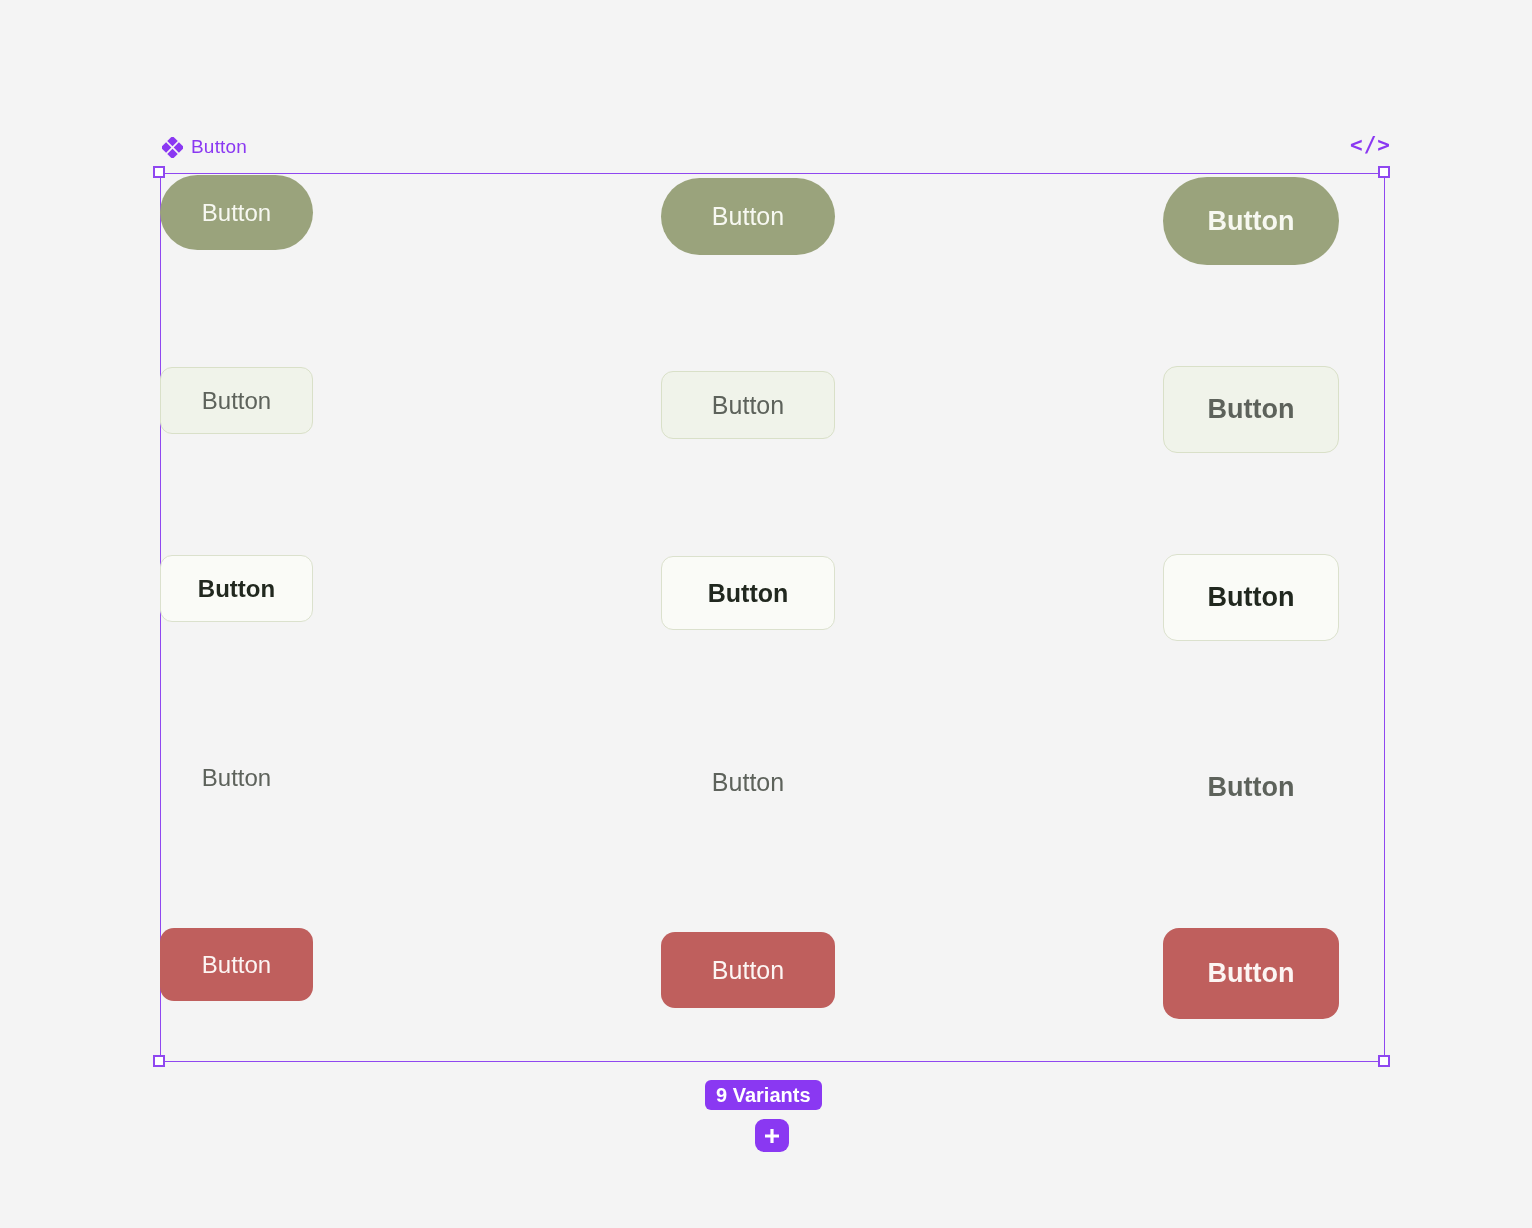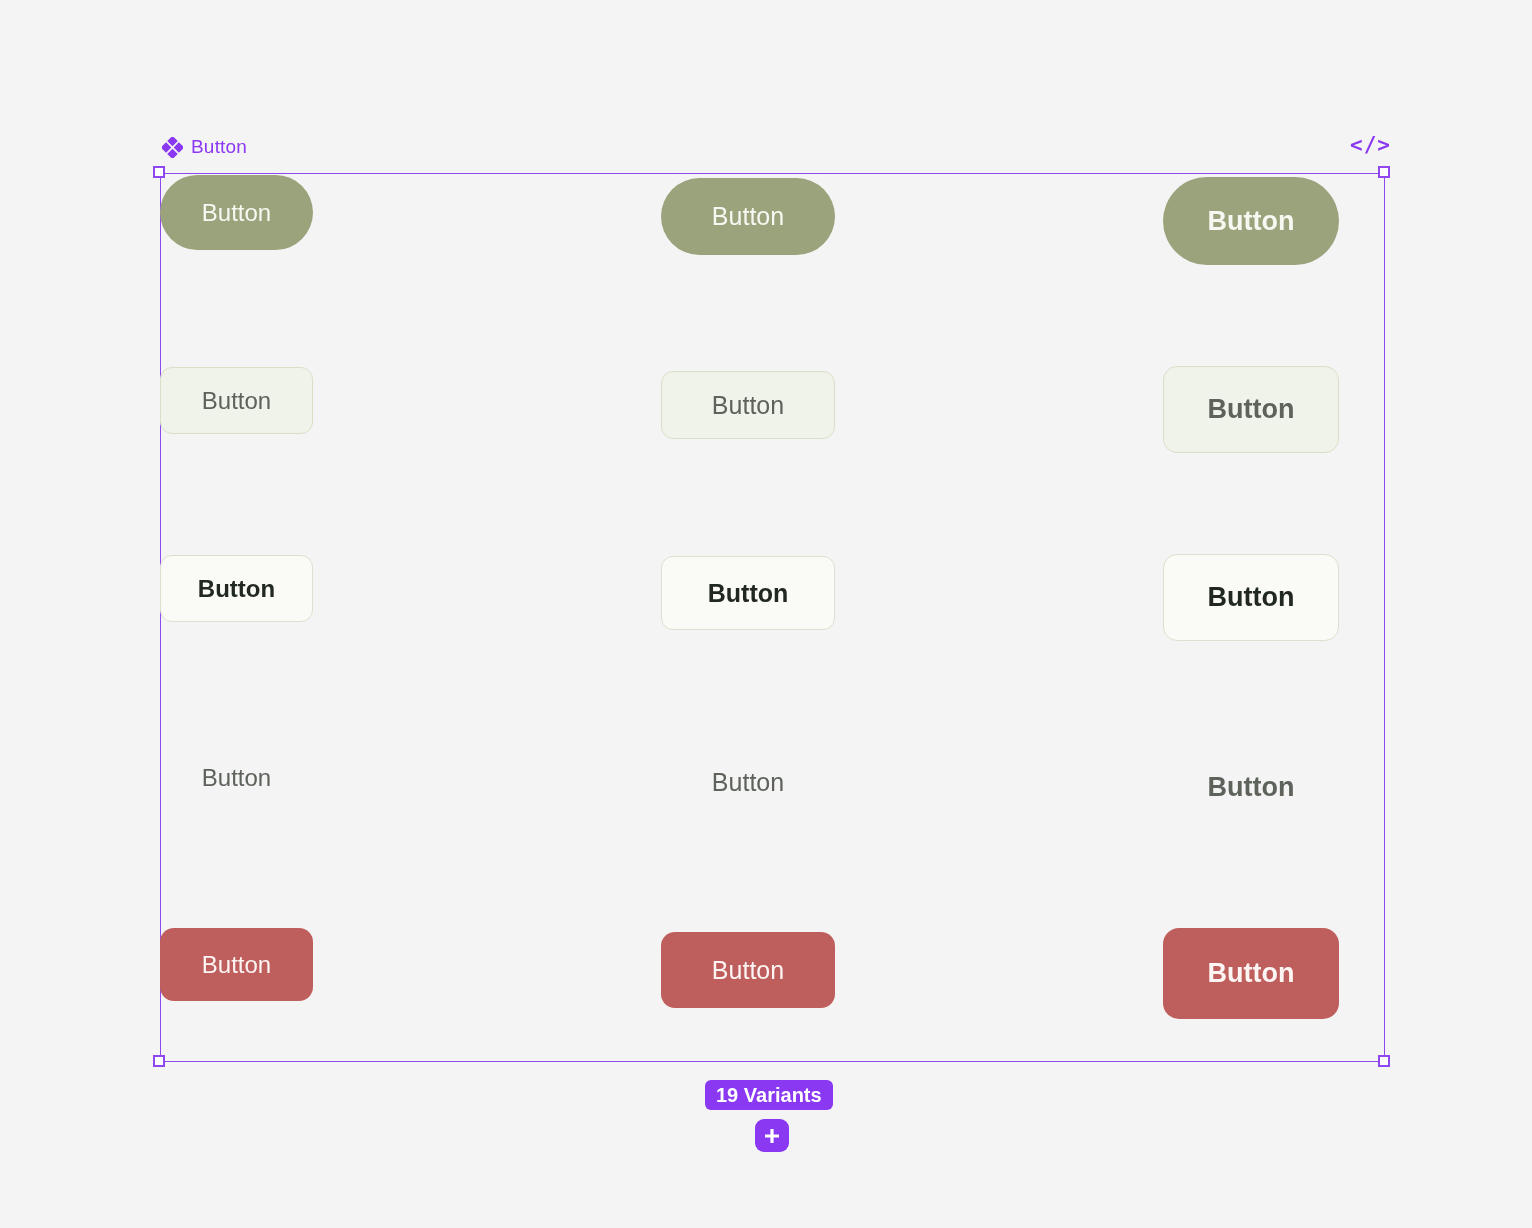--- a/index.html
+++ b/index.html
@@ -79,18 +79,18 @@
 <div class="btn r3 c3 outline">Button</div>
 
 <div class="btn r4 c1 ghost">Button</div>
 <div class="btn r4 c2 ghost">Button</div>
 <div class="btn r4 c3 ghost">Button</div>
 
 <div class="btn r5 c1 danger">Button</div>
 <div class="btn r5 c2 danger">Button</div>
 <div class="btn r5 c3 danger">Button</div>
 
-<div class="variant-badge">19 Variants</div>
+<div class="variant-badge">9 Variants</div>
 <div class="add-btn">
   <svg width="20" height="20" viewBox="0 0 20 20">
     <path d="M10 3 V17 M3 10 H17" stroke="#FFFFFF" stroke-width="3.2" stroke-linecap="butt"></path>
   </svg>
 </div>
 
 </body></html>

